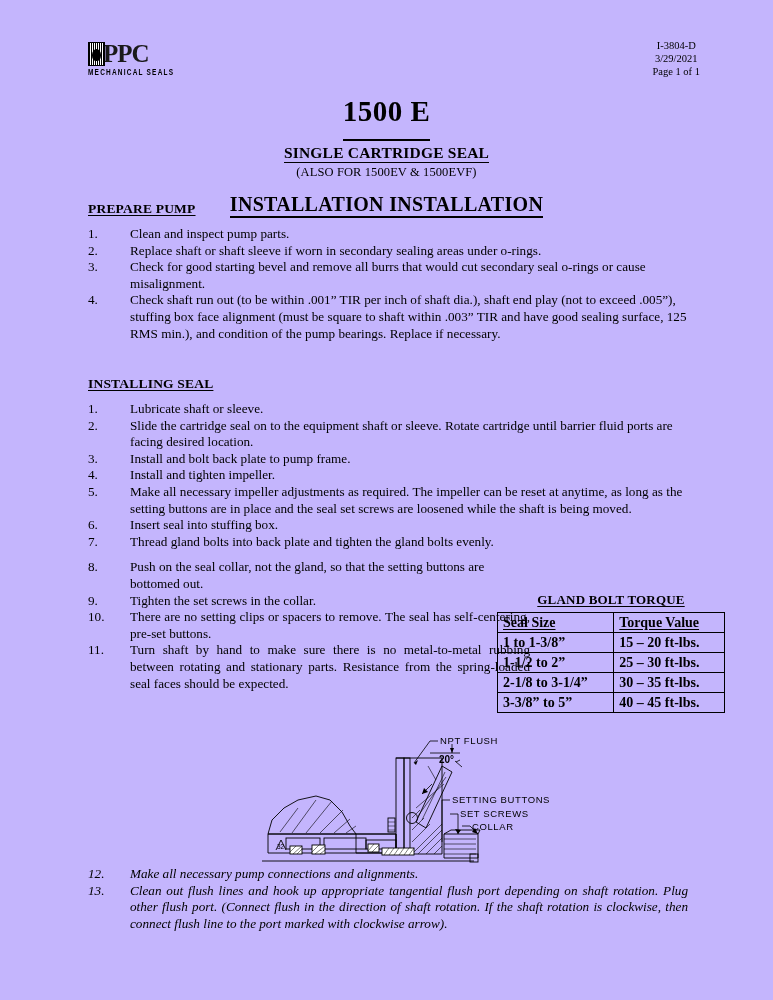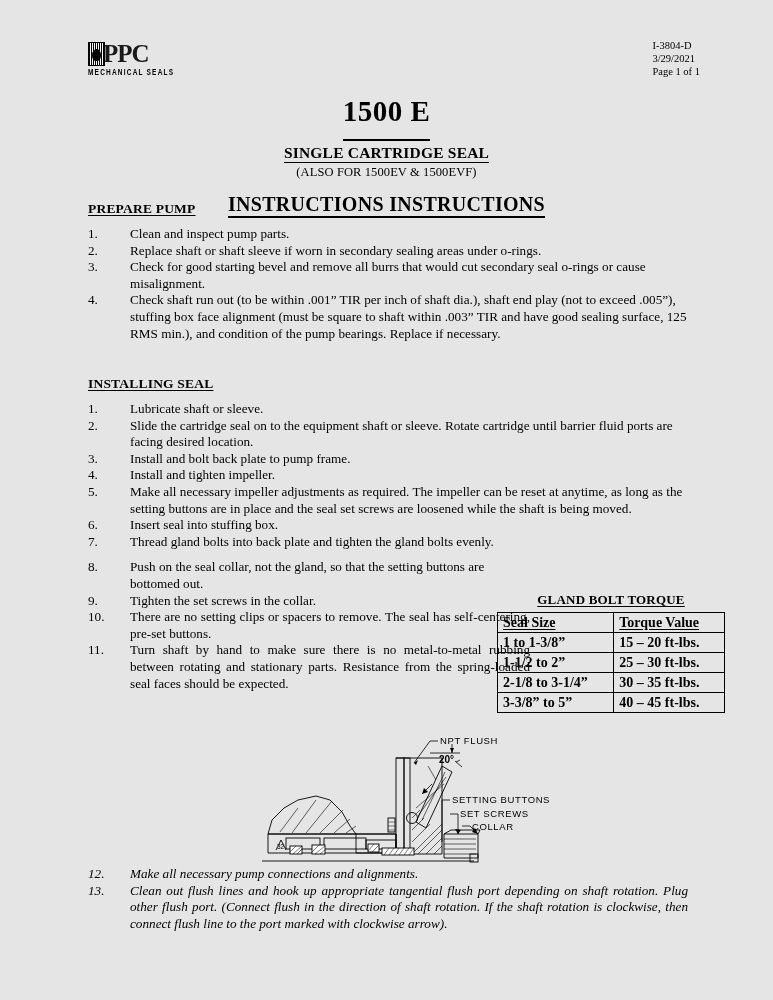--- a/index.html
+++ b/index.html
@@ -9,21 +9,21 @@
   }
   body {
     font-family: "Liberation Serif", "DejaVu Serif", serif;
     color: #000000;
   }
   .page {
     position: relative;
     width: 773px;
     height: 1000px;
     overflow: hidden;
-    background: #e5e5e5;
+    background: #c4b5fd;
     box-sizing: border-box;
   }
 
   
   .header {
     position: absolute;
     top: 40px;
     left: 88px;
     right: 73px;
     height: 44px;
@@ -75,21 +75,21 @@
     letter-spacing: 1.2px;
     margin-top: 1px;
     color: #000;
     transform: scaleY(1.25);
     transform-origin: left top;
   }
   .doc-meta {
     position: absolute;
     right: 0;
     top: 0;
-    text-align: left;
+    text-align: center;
     font-size: 10.5px;
     line-height: 12.8px;
   }
 
   
   .titles {
     position: absolute;
     top: 95px;
     left: 0;
     right: 0;
@@ -253,21 +253,21 @@
       <div>I-3804-D</div>
       <div>3/29/2021</div>
       <div>Page 1 of 1</div>
     </div>
   </div>
 
   <div class="titles">
     <div><span class="title-main">1500 E</span></div>
     <div><span class="title-sub">SINGLE CARTRIDGE SEAL</span></div>
     <div class="title-alt">(ALSO FOR 1500EV &amp; 1500EVF)</div>
-    <div><span class="title-instr">INSTRUCTIONS INSTRUCTIONS</span></div>
+    <div><span class="title-instr">INSTALLATION INSTALLATION</span></div>
   </div>
 
   <div class="block-prepare">
     <div class="section-head">PREPARE PUMP</div>
     <ol class="steps">
       <li class="step">
         <span class="step-num">1.</span>
         <span>Clean and inspect pump parts.</span>
       </li>
       <li class="step">

